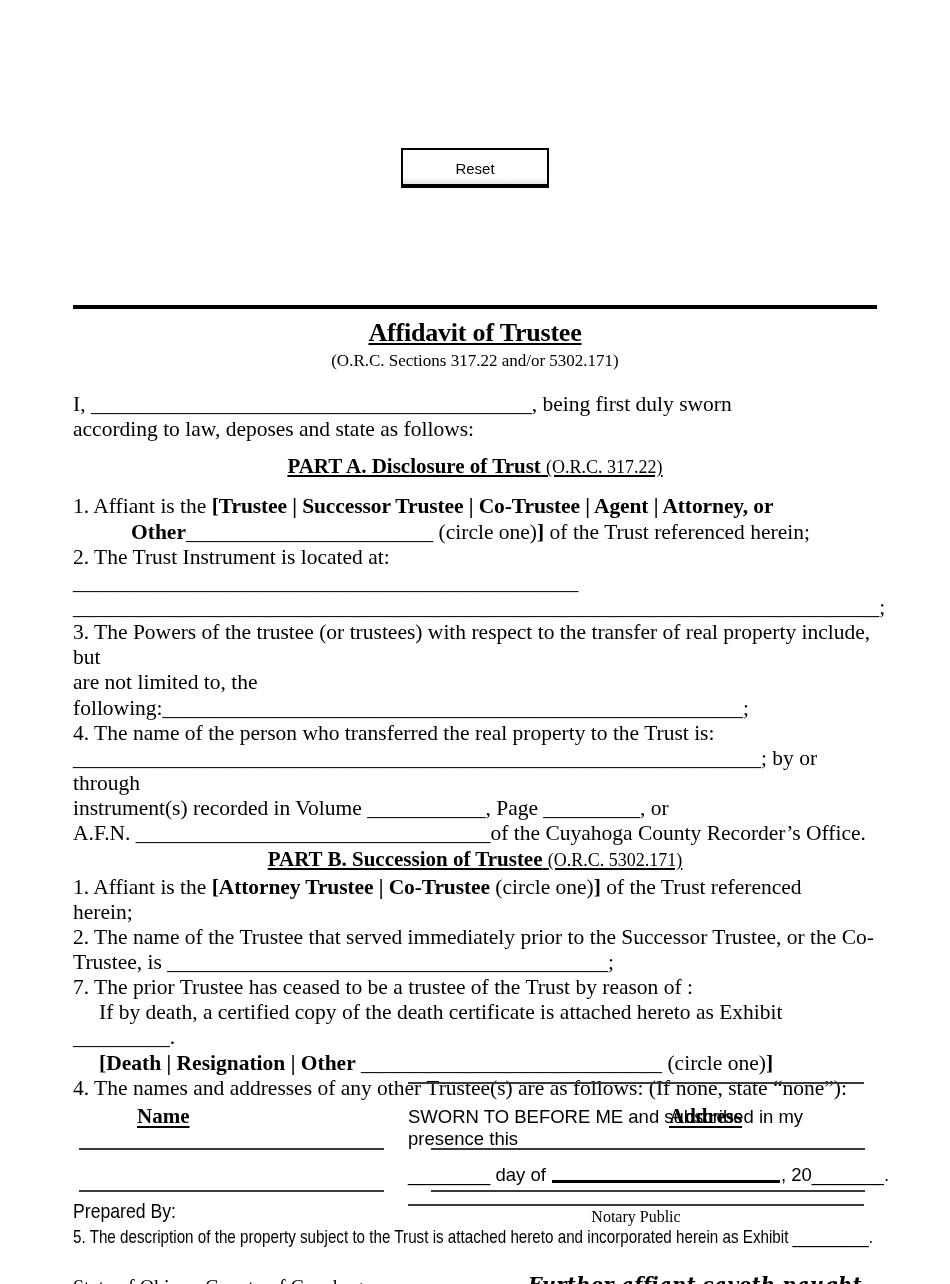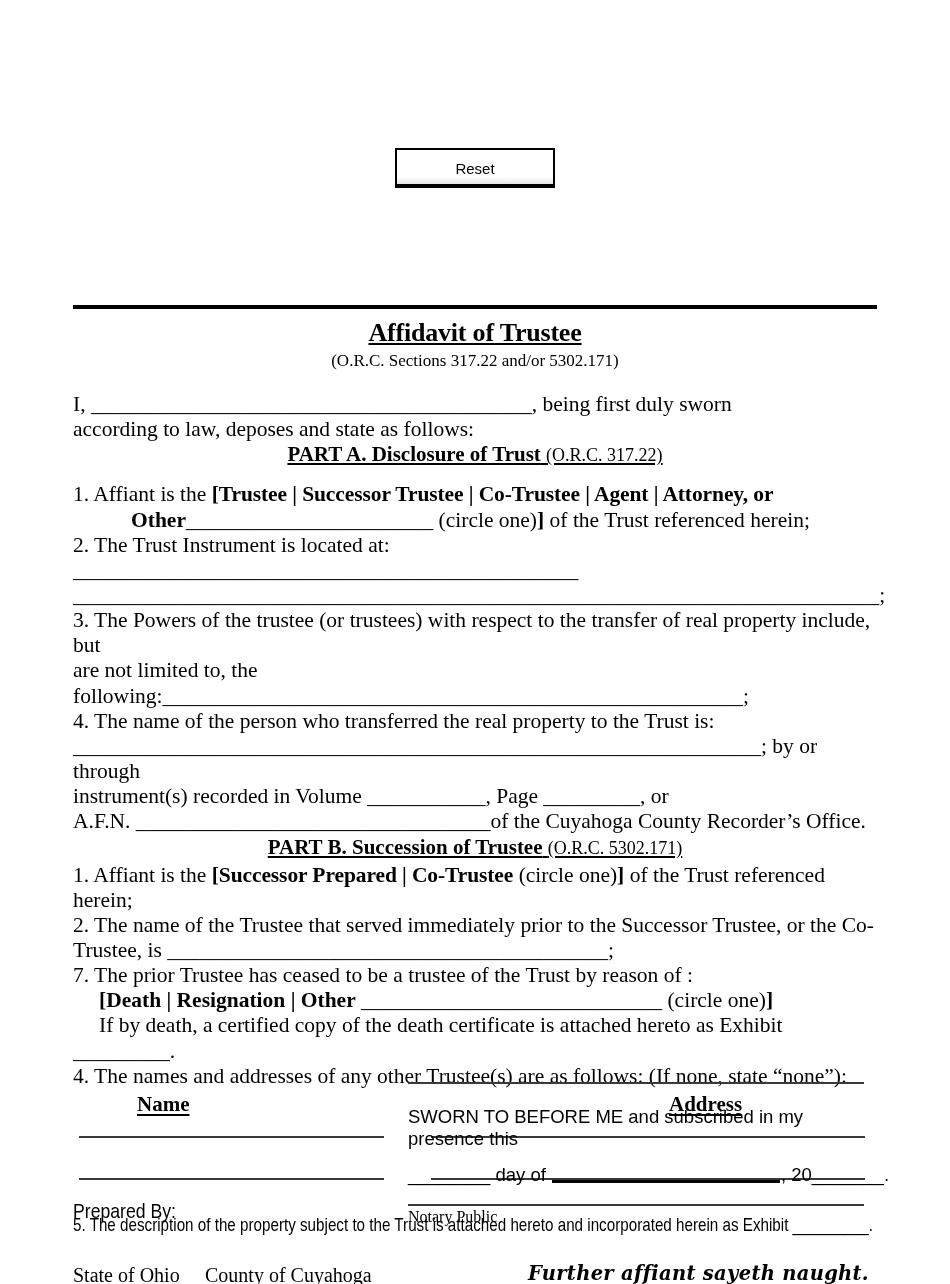--- a/index.html
+++ b/index.html
@@ -19,21 +19,21 @@
   
   #reset-wrap {
     position: absolute;
     left: 0;
     top: 148px;
     width: 950px;
     text-align: center;
   }
   #reset-button {
     display: inline-block;
-    width: 160px;
+    width: 148px;
     height: 40px;
     line-height: 38px;
     box-sizing: border-box;
     border: 2px solid #000000;
     border-bottom: 4px solid #000000;
     background: #ffffff;
     background: linear-gradient(to bottom, #ffffff 0%, #ffffff 80%, #e4e4e4 100%);
     font-family: "Liberation Sans", sans-serif;
     font-size: 15px;
     color: #000000;
@@ -77,21 +77,21 @@
     line-height: 1.165;
     margin-top: 22px;
   }
   .ln { white-space: nowrap; }
 
   .part-head {
     text-align: center;
     font-size: 21px;
     font-weight: bold;
     line-height: 1.2;
-    margin-top: 0;
+    margin-top: 12px;
   }
   .part-head .orc {
     font-weight: normal;
     font-size: 18px;
   }
   .part-head > span {
     text-decoration: underline;
     text-underline-offset: 2px;
   }
 
@@ -200,21 +200,21 @@
     top: 122px;
     width: 456px;
     border-bottom: 2px solid #3a3a3a;
     height: 0;
   }
   #notary-label {
     position: absolute;
     left: 0;
     top: 126px;
     width: 456px;
-    text-align: left;
+    text-align: center;
     font-size: 16px;
   }
 
   #prepared {
     position: absolute;
     left: 73px;
     top: 1199px;
     font-family: "Liberation Sans Narrow", "Liberation Sans", sans-serif;
     font-size: 21px;
     transform: scaleX(0.84);
@@ -269,31 +269,31 @@
     <div><span>A.F.N. </span><span>_________________________________</span><span>of the Cuyahoga County Recorder’s Office.</span></div>
 
   </div>
 
   <div class="part-head" style="margin-top:1px;">
     <span><span>PART B. Succession of Trustee</span> <span class="orc">(O.R.C. 5302.171)</span></span>
   </div>
 
   <div class="body-text lst" style="margin-top:2px;">
 
-    <div><span>1. Affiant is the </span><b class="tight">[Successor Prepared | Co-Trustee</b><span> (circle one)</span><b>]</b><span> of the Trust referenced</span><span style="display:inline-block;width:26px;"></span><span>herein;</span></div>
+    <div><span>1. Affiant is the </span><b class="tight">[Attorney Trustee | Co-Trustee</b><span> (circle one)</span><b>]</b><span> of the Trust referenced</span><span style="display:inline-block;width:26px;"></span><span>herein;</span></div>
 
     <div>2. The name of the Trustee that served immediately prior to the Successor Trustee, or the Co-</div>
 
     <div><span>Trustee, is </span><span>_________________________________________</span><span>;</span></div>
 
     <div>7. The prior Trustee has ceased to be a trustee of the Trust by reason of :</div>
 
+    <div><span class="indent-sm"></span><span>If by death, a certified copy of the death certificate is attached hereto as Exhibit </span><span>_________</span><span>.</span></div>
+
     <div><span class="indent-sm"></span><b>[Death | Resignation | Other</b><span> ____________________________</span><span> (circle one)</span><b>]</b></div>
-
-    <div><span class="indent-sm"></span><span>If by death, a certified copy of the death certificate is attached hereto as Exhibit </span><span>_________</span><span>.</span></div>
 
     <div>4. The names and addresses of any other Trustee(s) are as follows: (If none, state “none”):</div>
   </div>
 
   <div class="colhead">
     <span class="nm">Name</span>
     <span class="ad">Address</span>
   </div>
 
   <div class="blankrow">

